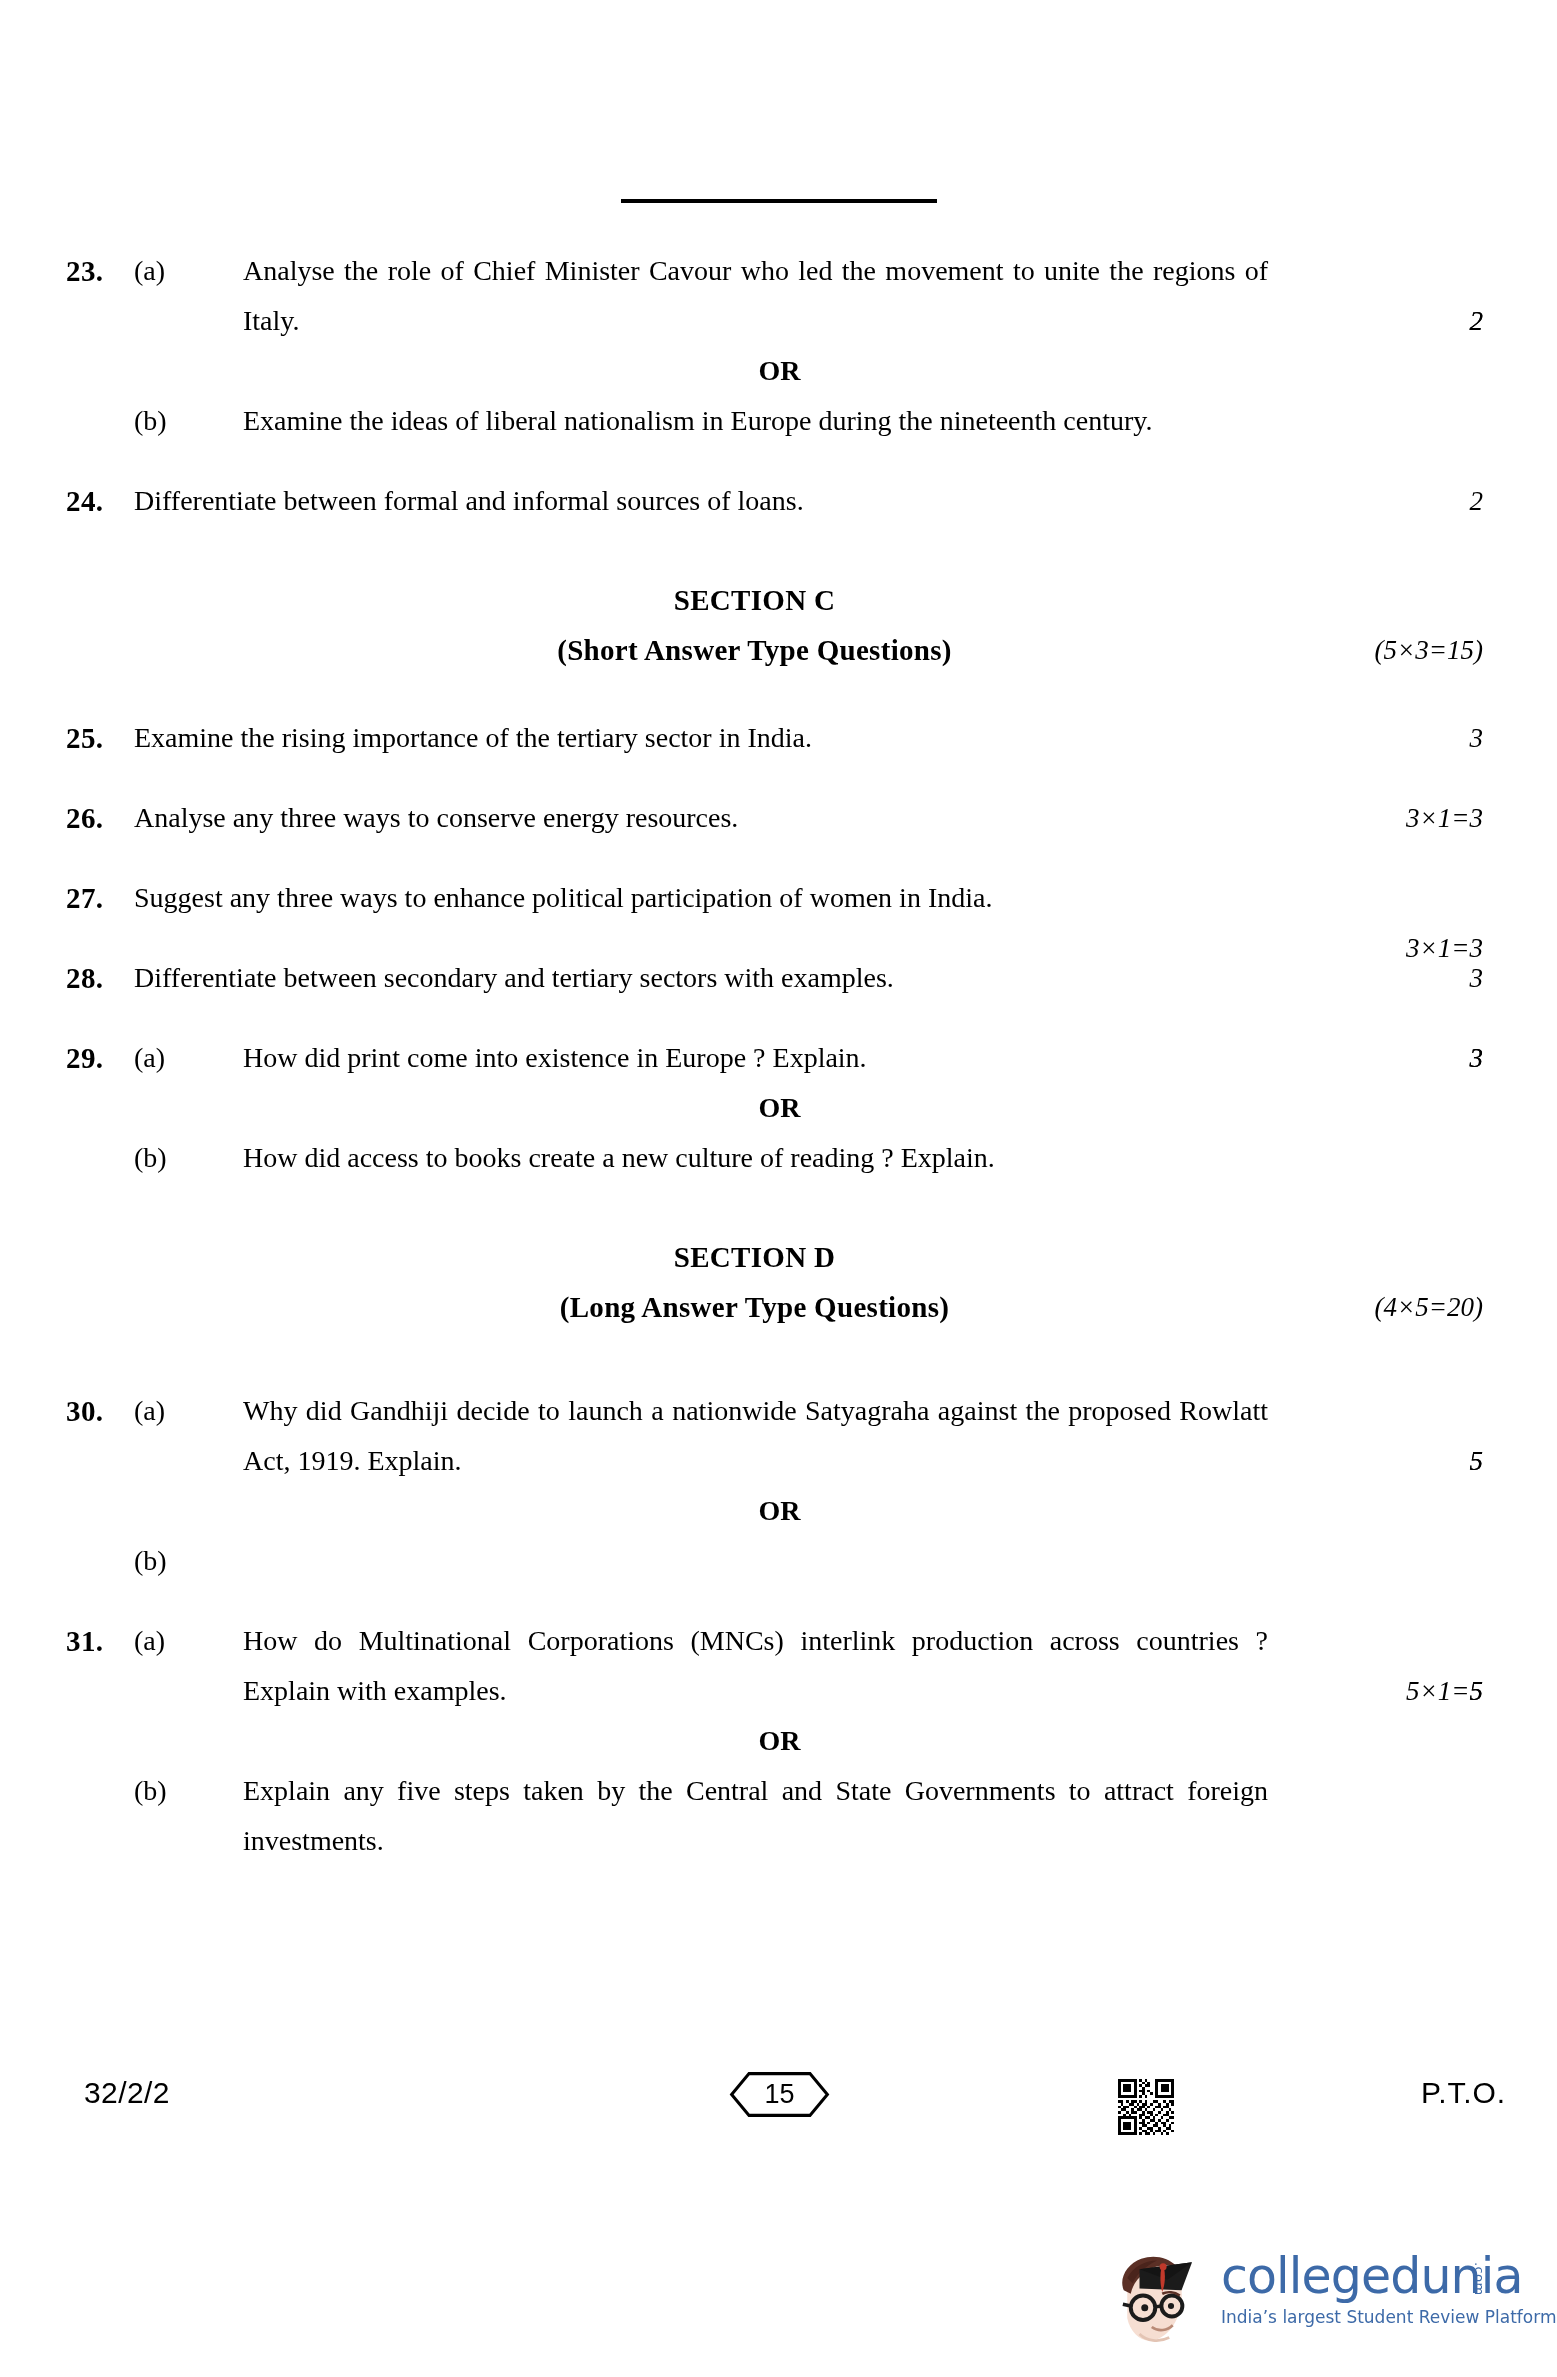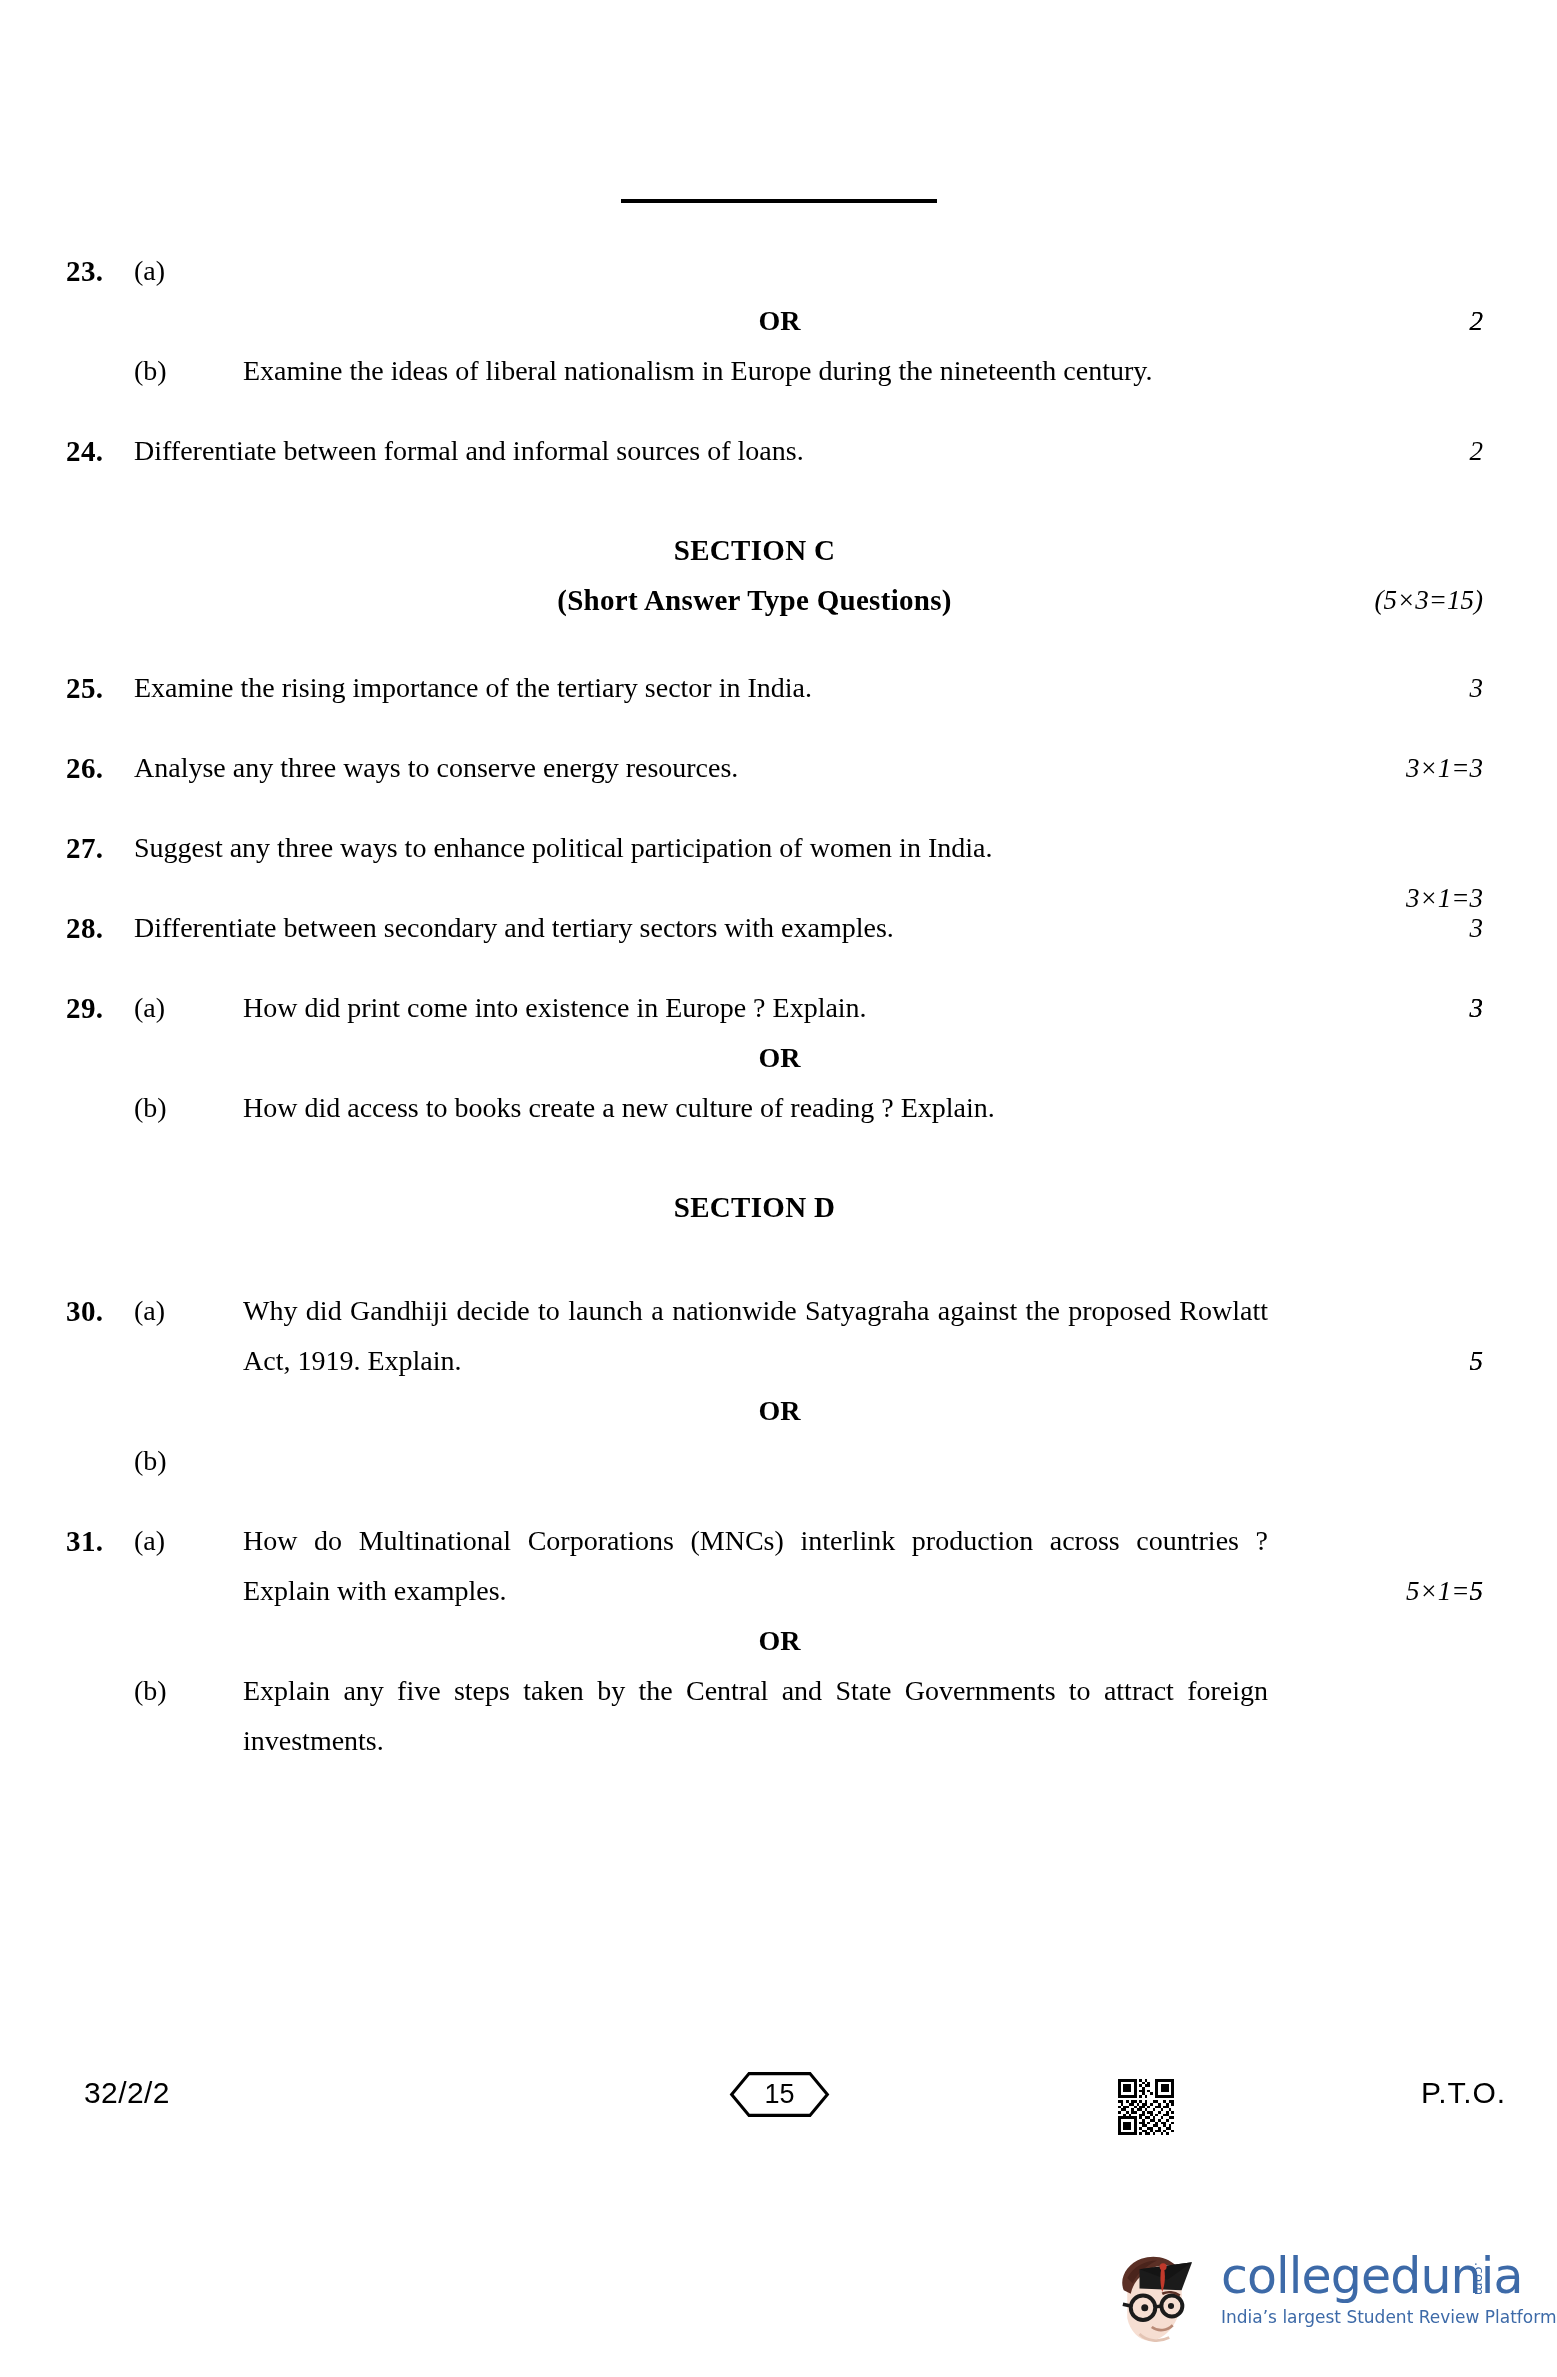--- a/index.html
+++ b/index.html
@@ -252,20 +252,23 @@
 <div class="page">
 
   <div class="top-rule"></div>
 
   <div class="content">
 
     <div class="q">
       <div class="qrow">
         <div class="qnum">23.</div>
         <div class="qlabel">(a)</div>
+        <div class="qbody">
+          <p class="qtext">Analyse the role of Chief Minister Cavour who led the movement to unite the regions of Italy.</p>
+        </div>
         <div class="marks" style="top:50px;">2</div>
       </div>
       <div class="or">OR</div>
       <div class="qrow">
         <div class="qnum"></div>
         <div class="qlabel">(b)</div>
         <div class="qbody">
           <p class="qtext">Examine the ideas of liberal nationalism in Europe during the nineteenth century.</p>
         </div>
         <div class="marks" style="top:50px;">2</div>
@@ -361,20 +364,24 @@
           <p class="qtext" style="text-align:left;">How did access to books create a new culture of reading ? Explain.</p>
         </div>
         <div class="marks" style="top:0px;">3</div>
       </div>
     </div>
 
     <div class="spacer-56"></div>
 
     <div class="section-head">
       <div class="section-title">SECTION D</div>
+      <div class="section-sub-wrap">
+        <div class="section-sub">(Long Answer Type Questions)</div>
+        <div class="marks" style="top:0px;">(4×5=20)</div>
+      </div>
     </div>
 
     <div class="spacer-62"></div>
 
     <div class="q">
       <div class="qrow">
         <div class="qnum">30.</div>
         <div class="qlabel">(a)</div>
         <div class="qbody">
           <p class="qtext">Why did Gandhiji decide to launch a nationwide Satyagraha against the proposed Rowlatt Act, 1919. Explain.</p>

